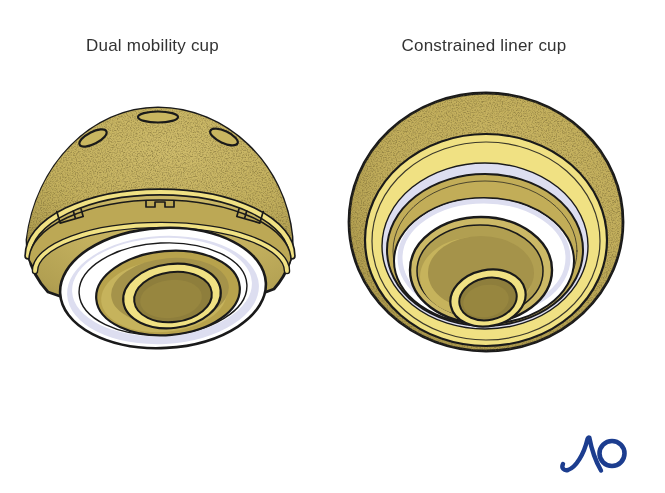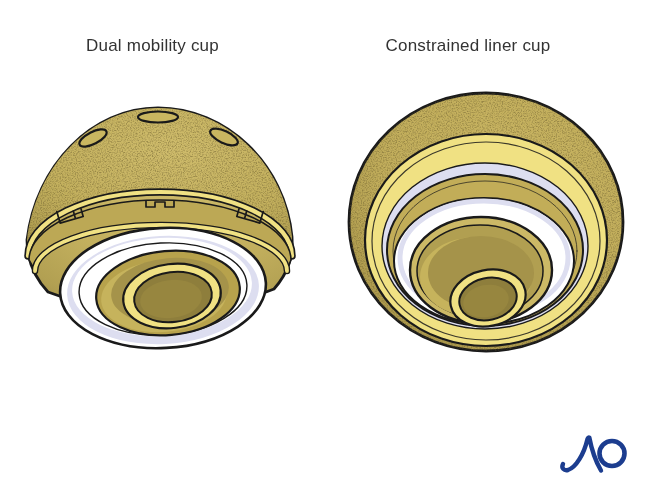--- a/index.html
+++ b/index.html
@@ -20,21 +20,21 @@
     --bore_dark:#8E7E3C;
     --bore_light:#97863F;
     --ao_blue:#1C3D8F;
   }
   html,body{margin:0;padding:0;background:var(--background);}
   .canvas{position:relative;width:665px;height:493px;background:var(--background);overflow:hidden;
           font-family:"Liberation Sans",sans-serif;padding-left:8px;}
   .label{position:absolute;top:35px;font-size:17px;line-height:22px;color:var(--label_text);
          text-align:center;letter-spacing:0.2px;}
   .label-left{left:20px;width:265px;}
-  .label-right{left:335px;width:266px;}
+  .label-right{left:351px;width:266px;}
   .art{position:absolute;left:0;top:0;}
   .ao-logo{position:absolute;left:558px;top:428px;}
 </style>
 </head>
 <body>
 
 <div class="canvas">
 
   <div class="label label-left">Dual mobility cup</div>
   <div class="label label-right">Constrained liner cup</div>

